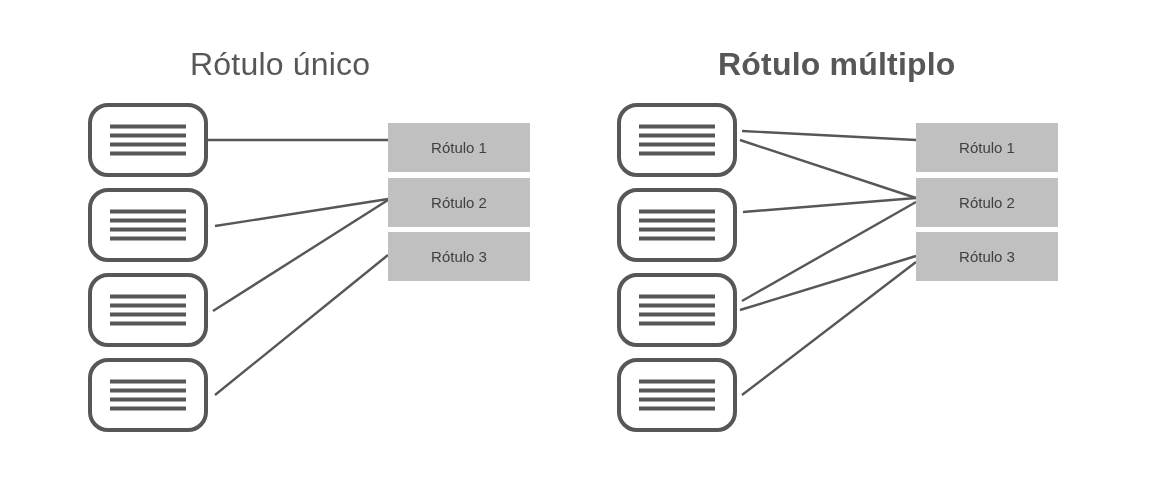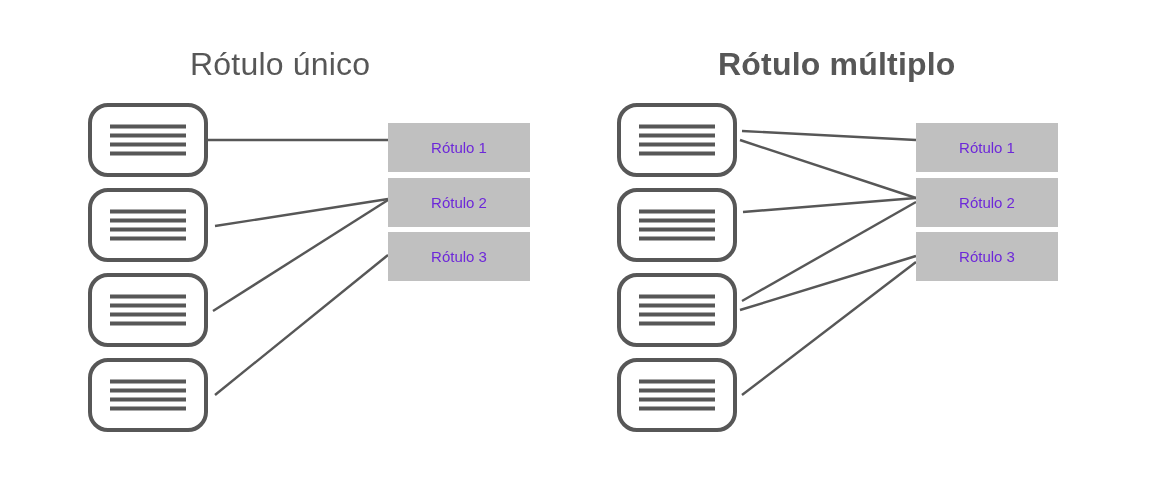--- a/index.html
+++ b/index.html
@@ -56,21 +56,21 @@
     display: block;
     height: 4px;
     background: #575757;
   }
 
   .label-box {
     position: absolute;
     width: 142px;
     height: 49px;
     background: #c0c0c0;
-    color: #6d28d9;
+    color: #404040;
     font-size: 15px;
     display: flex;
     align-items: center;
     justify-content: center;
     box-sizing: border-box;
   }
 
   svg.edges {
     position: absolute;
     left: 0;

